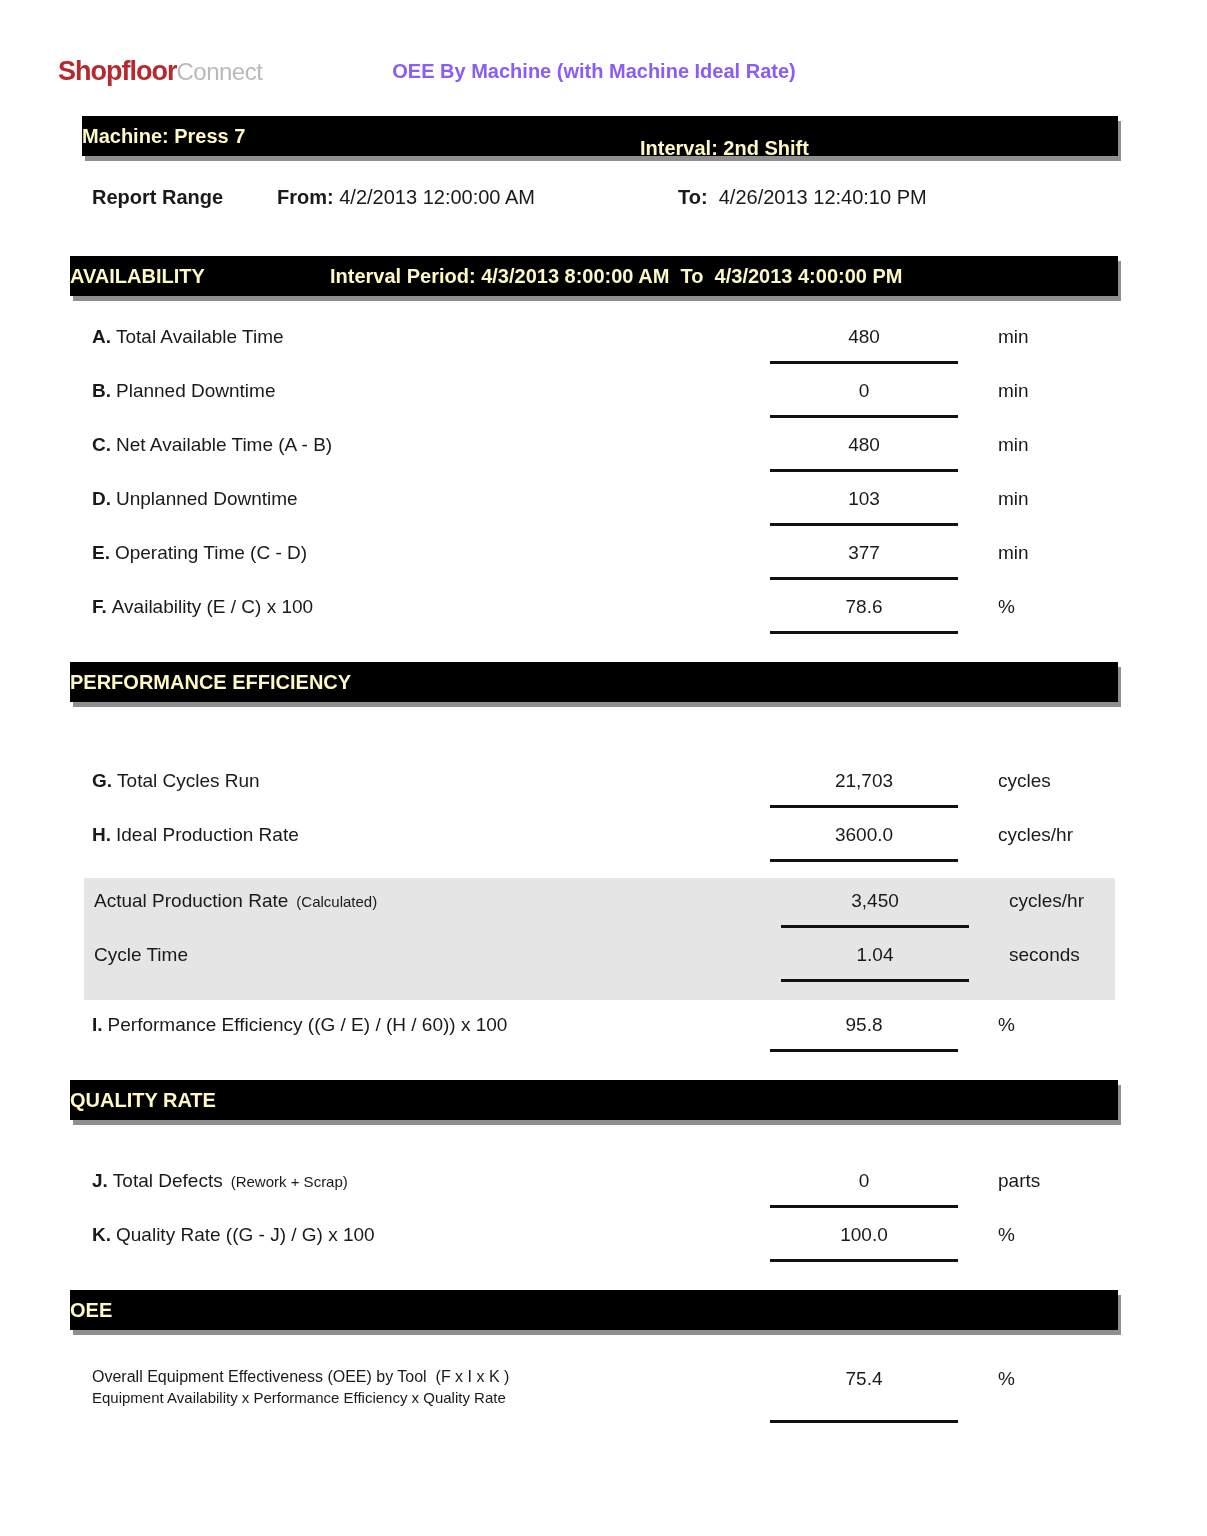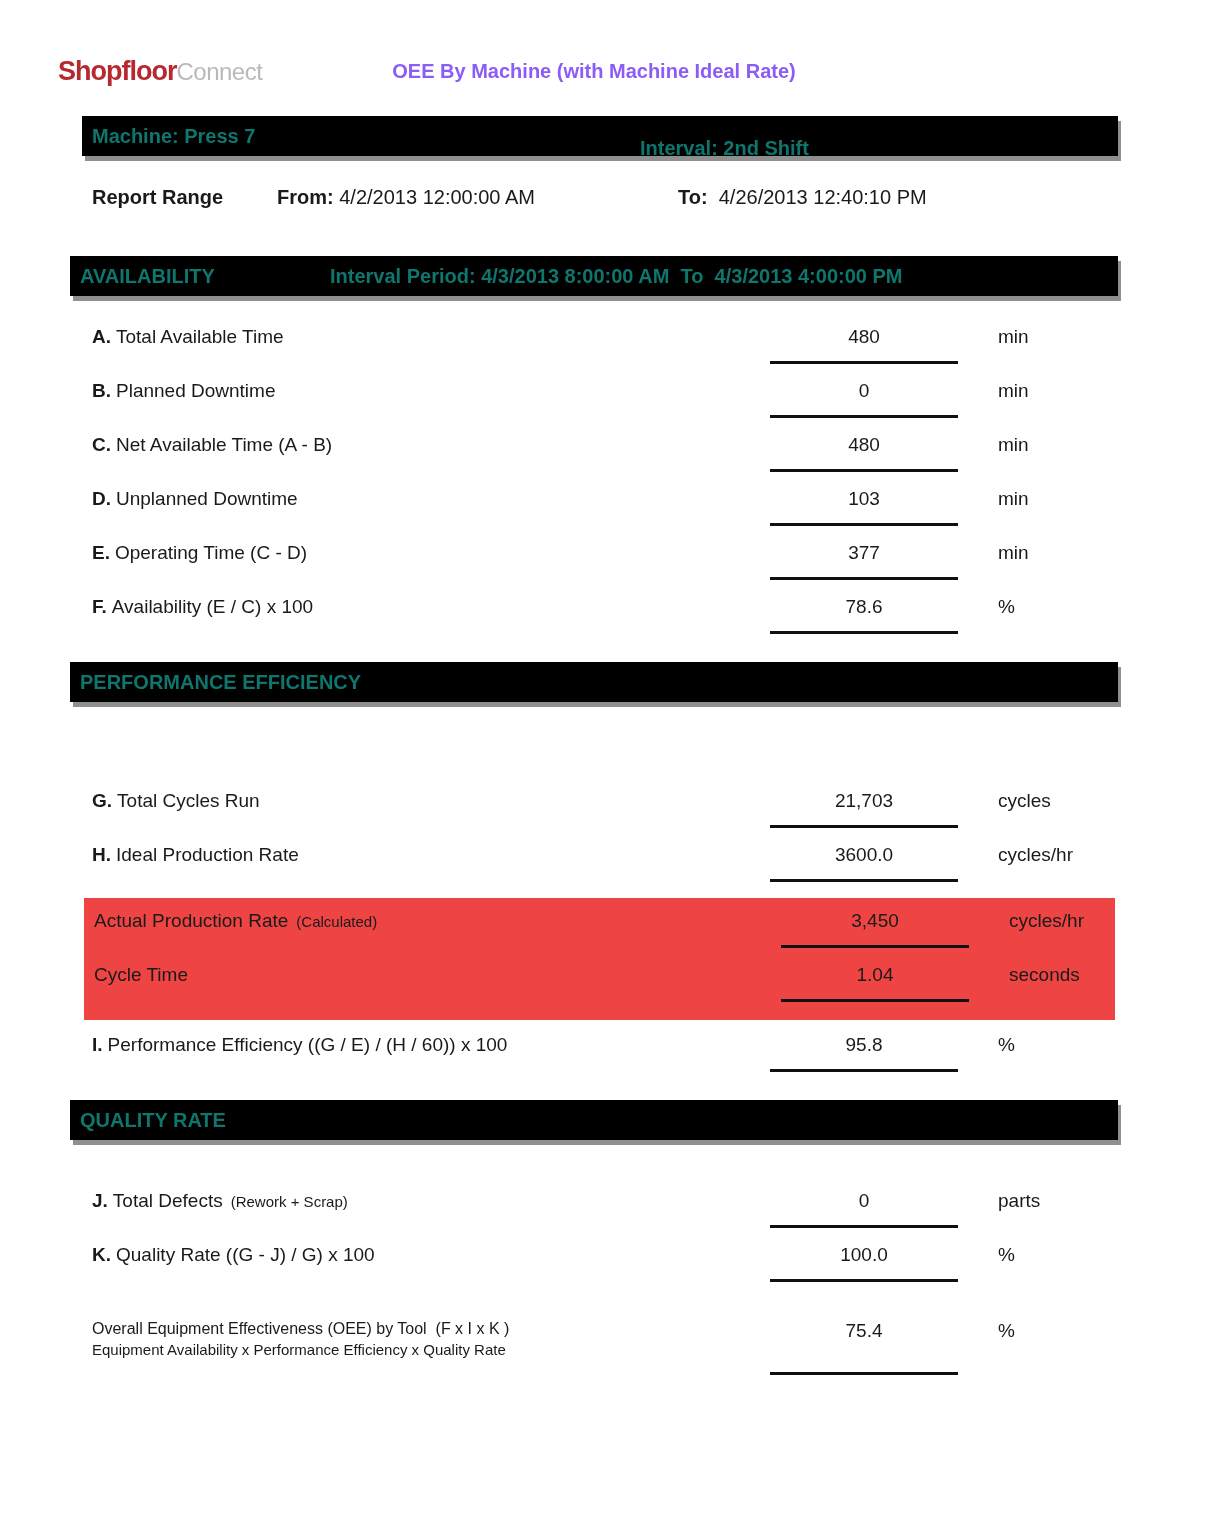--- a/index.html
+++ b/index.html
@@ -20,24 +20,23 @@
   .logo { position: absolute; left: -12px; top: 0; white-space: nowrap; }
   .logo-part1 { color: #b5292f; font-weight: 700; font-size: 27px; letter-spacing: -1px; }
   .logo-part2 { color: #b9b9b9; font-weight: 400; font-size: 24px; letter-spacing: -0.5px; }
   .report-title {
     position: absolute; left: 0; right: 0; top: 4px;
     text-align: center; font-size: 20px; font-weight: 700; color: #8b5cf6;
   }
 
   
   .black-bar {
-    background: #000; color: #0f766e;
+    background: #000; color: #fef9c3;
     height: 40px; line-height: 40px;
     font-weight: 700; font-size: 20px;
-    padding-left: 10px;
     position: relative;
     box-shadow: 3px 5px 0 #8f8f8f;
   }
   .machine-bar { margin-left: 12px; margin-bottom: 30px; }
   .machine-interval { position: absolute; left: 558px; top: 12px; }
 
   
   .report-range { position: relative; height: 26px; margin-bottom: 44px; font-size: 20px; }
   .rr-label { position: absolute; left: 22px; font-weight: 700; }
   .rr-from { position: absolute; left: 207px; white-space: pre; }
@@ -58,31 +57,31 @@
     width: 188px; text-align: center;
     padding-bottom: 13px;
     border-bottom: 3px solid #111;
   }
   .row-unit { width: 160px; padding-left: 40px; }
 
   .section { margin-bottom: 0; }
 
   
   .gray-band {
-    background: #ef4444;
+    background: #e5e5e5;
     margin-left: 14px;
     width: 1031px;
     padding: 12px 0 2px 0;
     margin-bottom: 14px;
   }
   .gray-band .row { padding-left: 10px; }
   .gray-band .row-label { }
   .gray-band .row-unit { width: 146px; }
 
-  .perf-rows { margin-top: 88px; }
+  .perf-rows { margin-top: 68px; }
   .qual-rows { margin-top: 50px; }
 
   
   .oee-rows { margin-top: 38px; }
   .oee-label-main { font-size: 16px; white-space: pre; }
   .oee-label-sub { font-size: 15px; margin-top: 3px; }
   .oee-value { padding-bottom: 30px; }
 
   .avail-bar { margin-bottom: 0; }
   .mb-perf { margin-top: 28px; }
@@ -196,20 +195,23 @@
       </div>
       <div class="row">
         <div class="row-label"><span class="prefix">K.</span><span>Quality Rate ((G - J) / G) x 100</span></div>
         <div class="row-value">100.0</div>
         <div class="row-unit">%</div>
       </div>
     </div>
   </div>
 
   <div class="section mb-perf">
+    <div class="black-bar section-bar">
+      <span class="bar-title">OEE</span>
+    </div>
     <div class="rows oee-rows">
       <div class="row">
         <div class="row-label">
           <div class="oee-label-main">Overall Equipment Effectiveness (OEE) by Tool  (F x I x K )</div>
           <div class="oee-label-sub">Equipment Availability x Performance Efficiency x Quality Rate</div>
         </div>
         <div class="row-value oee-value">75.4</div>
         <div class="row-unit">%</div>
       </div>
     </div>

